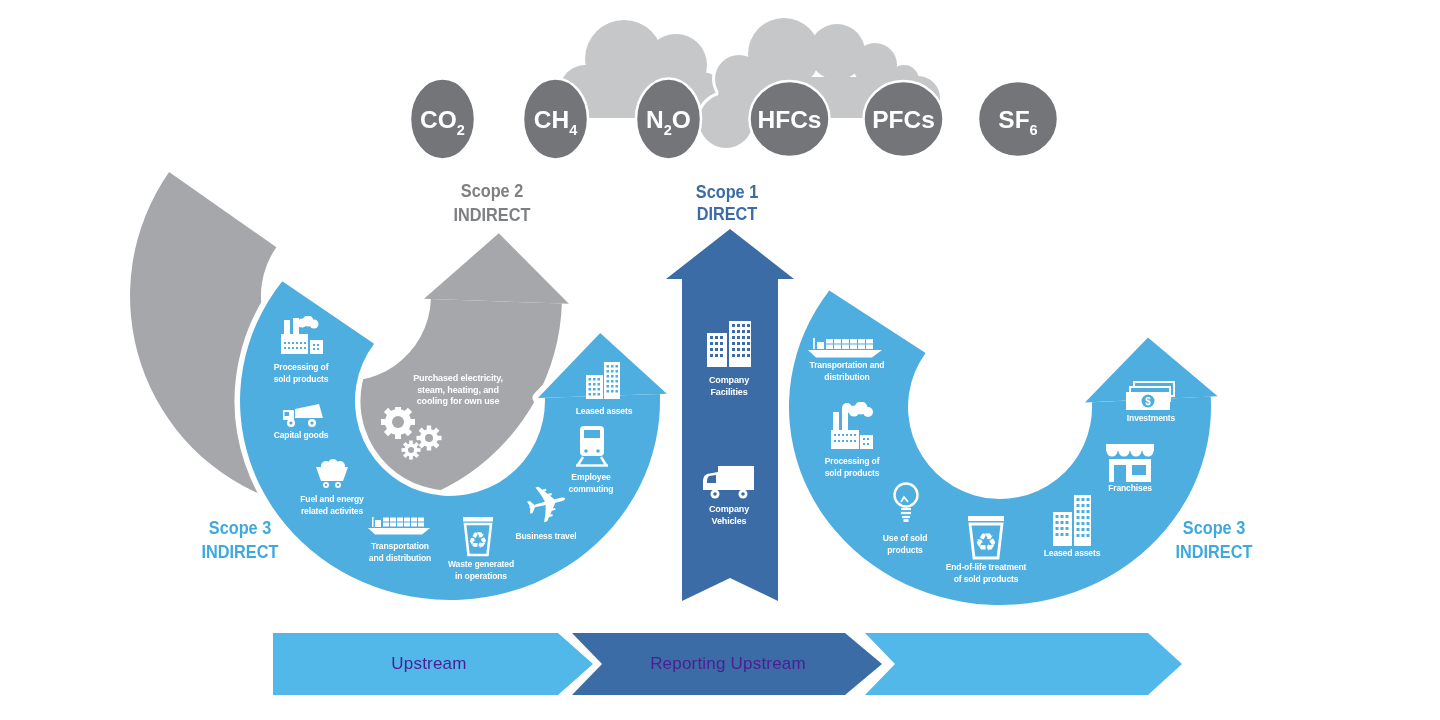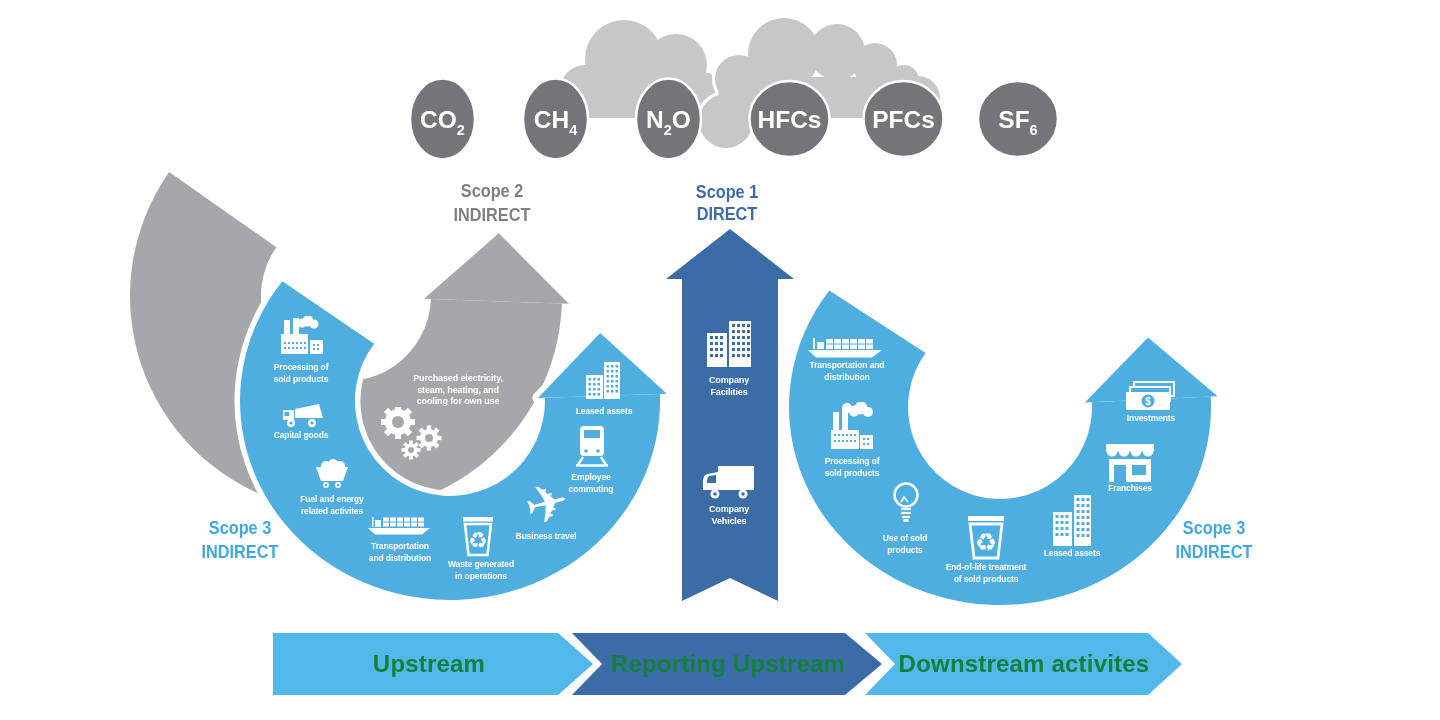--- a/index.html
+++ b/index.html
@@ -4,21 +4,21 @@
 <style>
   html,body{margin:0;padding:0}
   body{width:1440px;height:720px;background:#fff;position:relative;overflow:hidden;
        font-family:"Liberation Sans",sans-serif}
   #stage{position:absolute;left:0;top:0;width:1300px;height:720px}
   svg.diag{position:absolute;left:0;top:0}
   .halo{fill:#fff;stroke:#fff;stroke-width:11;stroke-linejoin:round}
   .lbl{position:absolute;transform:translate(-50%,-50%) scaleX(.95);color:#fff;font-weight:bold;
        font-size:9px;line-height:11.5px;text-align:center;white-space:pre-line;letter-spacing:-.15px}
   .hdr{position:absolute;transform:translate(-50%,-50%) scaleX(.88);font-weight:bold;font-size:18.5px;white-space:nowrap}
-  .bannertxt{position:absolute;transform:translate(-50%,-50%);color:#15803d;font-weight:bold;font-size:24px;
+  .bannertxt{position:absolute;transform:translate(-50%,-50%);color:#4c1d95;font-weight:normal;font-size:17px;
        white-space:nowrap;letter-spacing:.2px}
   .icon{position:absolute;transform:translate(-50%,-50%);line-height:0}
   .glyph{position:absolute;transform:translate(-50%,-50%);color:#fff;line-height:1}
 </style>
 </head>
 <body>
 
 <div id="stage">
 <svg class="diag" width="1440" height="720" viewBox="0 0 1440 720">
   <g>
@@ -532,14 +532,13 @@
     <rect x="4" y="6" width="40" height="14" fill="#4FAEE0" stroke="#fff" stroke-width="2"></rect>
     <rect x="0" y="11" width="44" height="18" fill="#fff"></rect>
     <circle cx="22" cy="20" r="6.5" fill="#4FAEE0"></circle>
     <text x="22" y="24" font-size="10" font-weight="bold" fill="#fff" text-anchor="middle" font-family="Liberation Sans,sans-serif">$</text>
   </svg>
 </div>
 <div class="lbl" style="left:1151px;top:419px">Investments</div>
 
 <div class="bannertxt" style="left:429px;top:664px">Upstream</div>
 <div class="bannertxt" style="left:728px;top:664px">Reporting Upstream</div>
-<div class="bannertxt" style="left:1024px;top:664px">Downstream activites</div>
 </div>
 
 </body></html>

